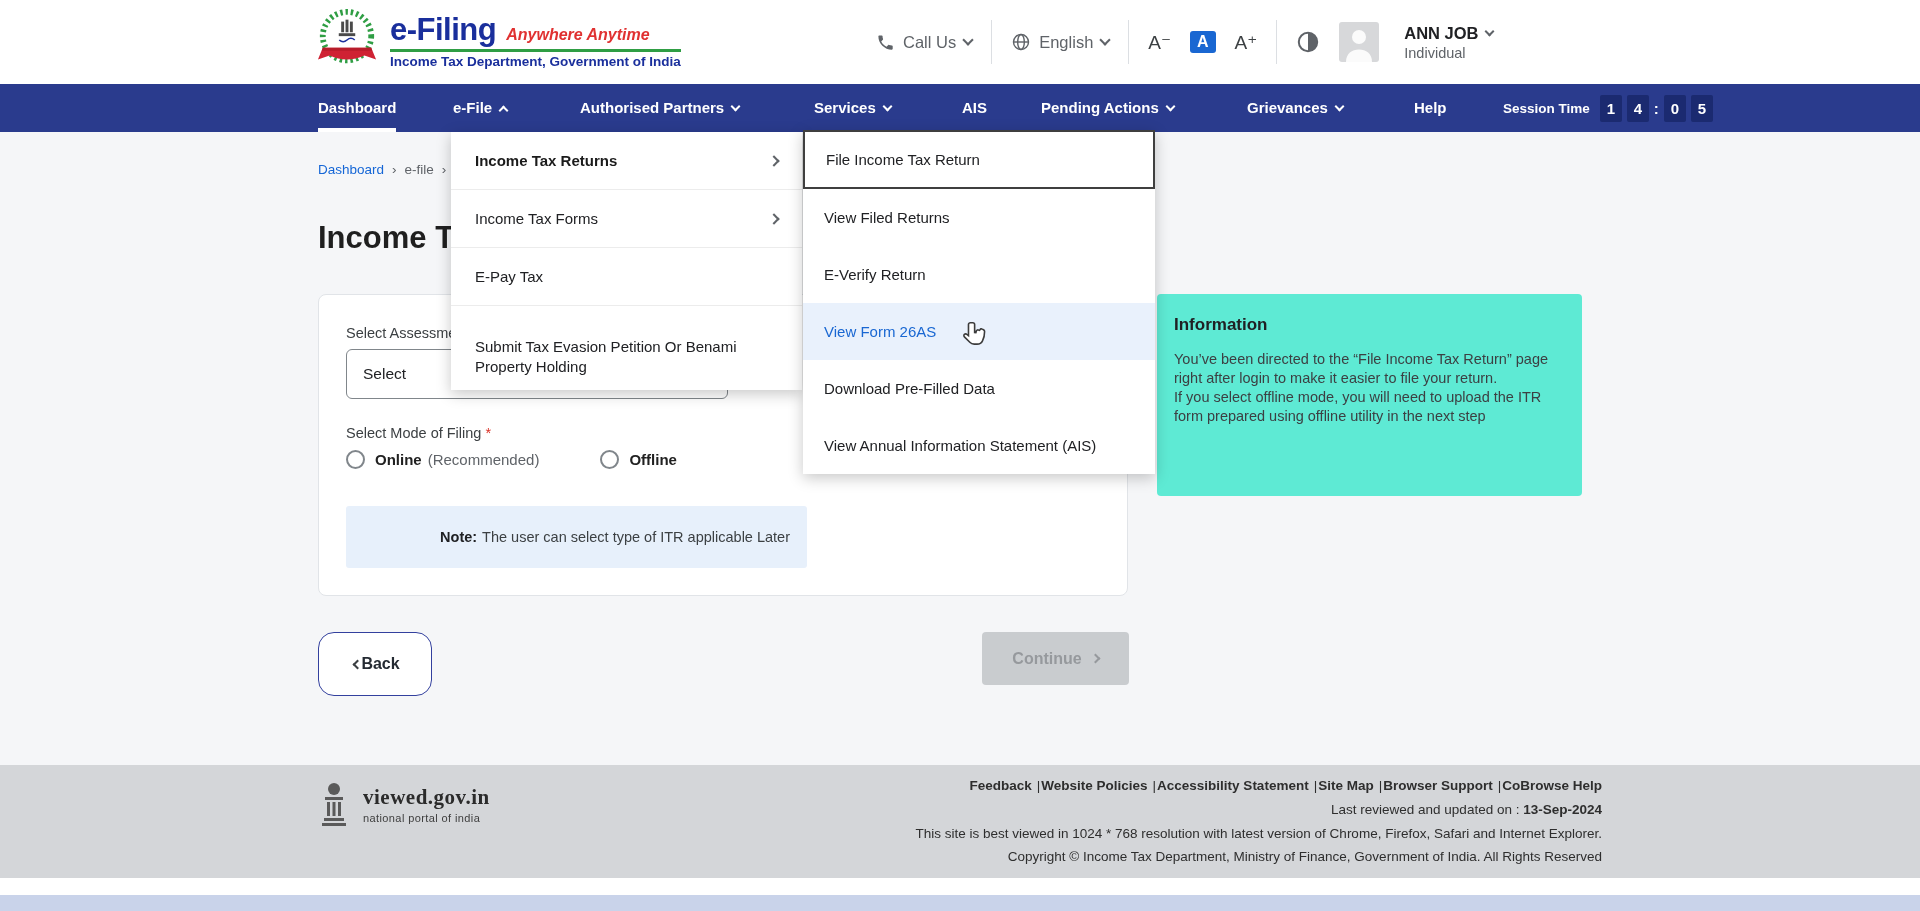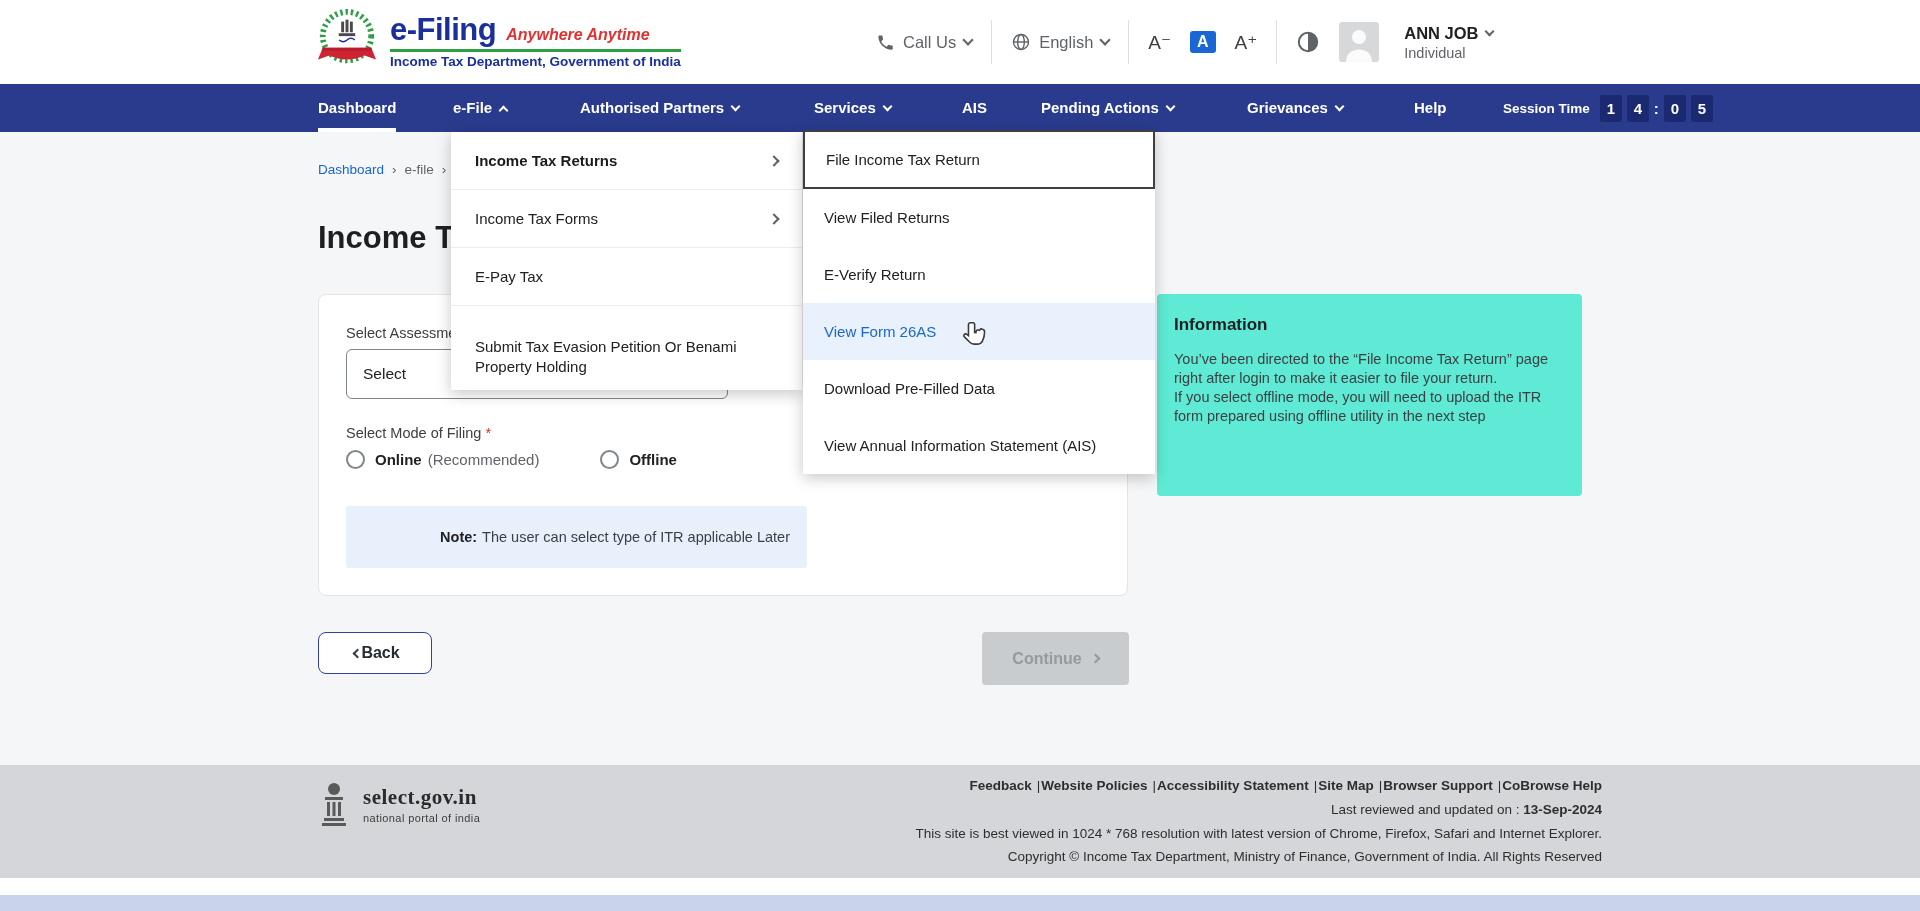--- a/index.html
+++ b/index.html
@@ -61,21 +61,21 @@
   .opt-main{font-size:15px;font-weight:700;color:#212121;}
   .opt-suffix{font-size:15px;color:#5f6368;margin-left:5px;font-weight:400;}
   .rg2{margin-left:61px;}
   .note{left:27px;top:211px;width:461px;height:62px;background:#e7f0fb;border-radius:3px;display:flex;align-items:center;padding:0 17px;font-size:14.5px;color:#3c4043;justify-content:flex-end;}
   .note b{color:#202124;margin-right:5px;}
 
   .info{left:1157px;top:294px;width:425px;height:202px;background:#5eead4;border-radius:4px;padding:21px 30px 18px 17px;z-index:2;}
   .info-title{font-size:17px;font-weight:700;color:#202124;margin-bottom:15px;}
   .info-p{font-size:14.5px;color:#3c4043;line-height:1.32;margin:0;}
 
-  .btn-back{left:318px;top:632px;width:114px;height:42px;background:#fff;border:1px solid #33409e;border-radius:8px;display:flex;align-items:center;justify-content:center;font-size:16px;font-weight:600;color:#252b33;cursor:pointer;z-index:3;}
+  .btn-back{left:318px;top:632px;width:114px;height:64px;background:#fff;border:1px solid #33409e;border-radius:16px;display:flex;align-items:center;justify-content:center;font-size:16px;font-weight:600;color:#252b33;cursor:pointer;z-index:3;}
   .btn-back .chev{width:7px;height:7px;color:#3c4043;}
   .btn-continue{left:982px;top:632px;width:147px;height:53px;background:#c9cccf;border-radius:4px;display:flex;align-items:center;justify-content:center;gap:10px;font-size:16px;font-weight:600;color:#96999d;z-index:3;}
   .btn-continue .chev{width:7px;height:7px;color:#96999d;}
 
   
   .panel{background:#fff;box-shadow:0 4px 14px rgba(0,0,0,0.22);z-index:40;}
   .efile-panel{left:451px;top:132px;width:351px;}
   .m-row{display:flex;align-items:center;justify-content:space-between;min-height:58px;padding:0 24px;font-size:15px;color:#202124;cursor:pointer;}
   .m-row.divider{border-bottom:1px solid #ececec;}
   .m-row.first{font-weight:600;color:#1b1b1b;}
@@ -314,21 +314,21 @@
       <svg width="32" height="44" viewBox="0 0 32 44">
         <circle cx="16" cy="7" r="6" fill="#5a5a5a"></circle>
         <rect x="7" y="15" width="18" height="3" fill="#5a5a5a"></rect>
         <rect x="9" y="20" width="3" height="14" fill="#5a5a5a"></rect>
         <rect x="14.5" y="20" width="3" height="14" fill="#5a5a5a"></rect>
         <rect x="20" y="20" width="3" height="14" fill="#5a5a5a"></rect>
         <rect x="6" y="36" width="20" height="3" fill="#5a5a5a"></rect>
         <rect x="4" y="41" width="24" height="3" fill="#5a5a5a"></rect>
       </svg>
       <div>
-        <div class="portal-name">select.gov.in</div>
+        <div class="portal-name">viewed.gov.in</div>
         <div class="portal-sub">national portal of india</div>
       </div>
     </div>
     <div class="f-right">
       <div class="f-links">
         <span class="lnk">Feedback</span><span class="f-sep">|</span><span class="lnk">Website Policies</span><span class="f-sep">|</span><span class="lnk">Accessibility Statement</span><span class="f-sep">|</span><span class="lnk">Site Map</span><span class="f-sep">|</span><span class="lnk">Browser Support</span><span class="f-sep">|</span><span class="lnk">CoBrowse Help</span>
       </div>
       <div>
         <span>Last reviewed and updated on :</span>
         <span class="f-bold">13-Sep-2024</span>

